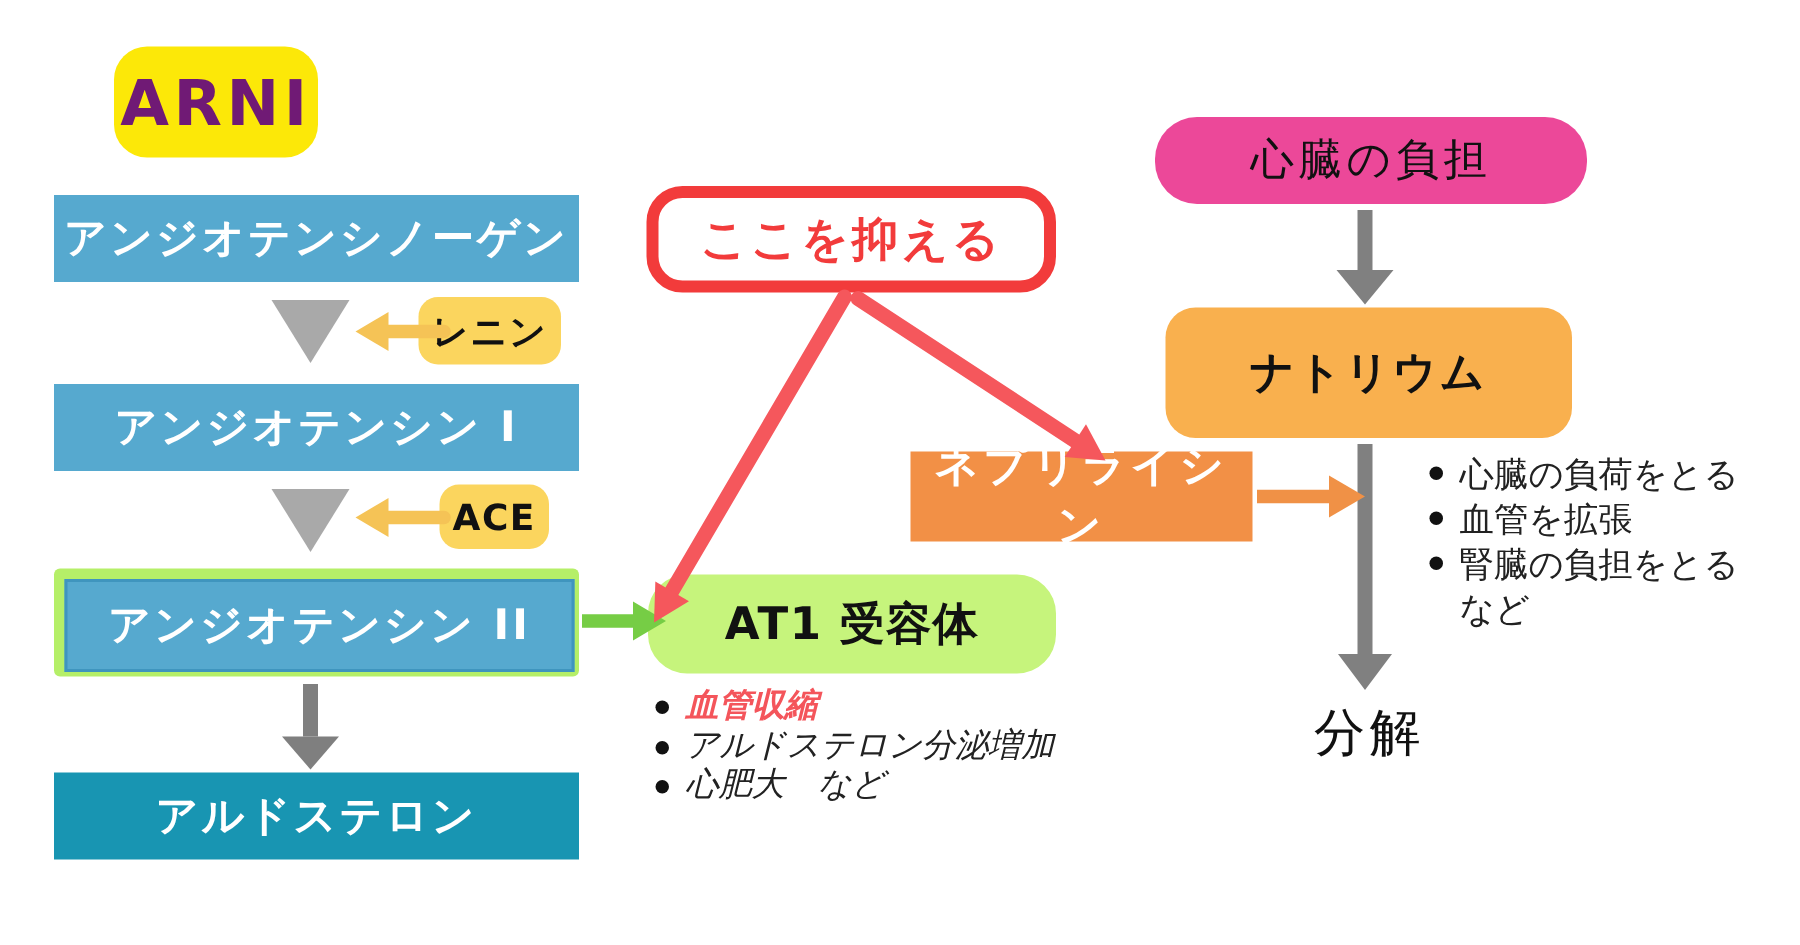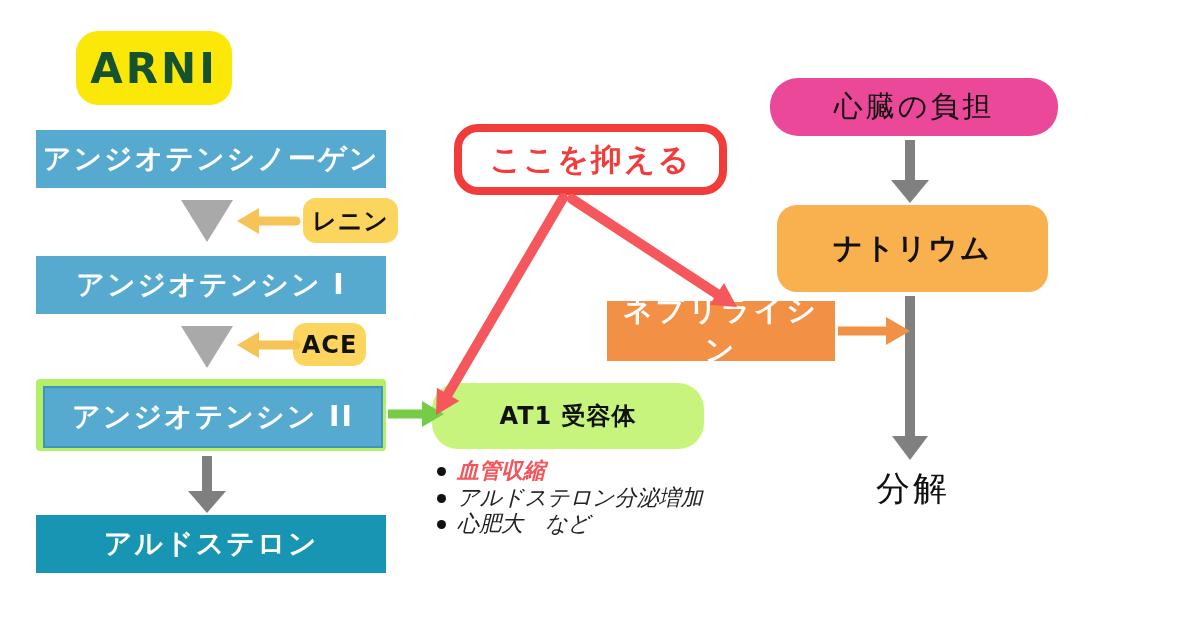--- a/index.html
+++ b/index.html
@@ -4,50 +4,50 @@
 <style>
   html,body{margin:0;padding:0;background:#ffffff;}
   .canvas{
     position:relative;width:1200px;height:630px;background:#ffffff;overflow:hidden;
     font-family:"DejaVu Sans",sans-serif;
   }
   .abs{position:absolute;box-sizing:border-box;}
   .center{display:flex;align-items:center;justify-content:center;text-align:center;}
 
   
-  .arni{left:76px;top:31px;width:156px;height:74px;background:#fce808;border-radius:22px;
-        font-size:42px;font-weight:bold;letter-spacing:3px;color:#14532d;}
+  .arni{left:76px;top:31px;width:136px;height:74px;background:#fce808;border-radius:22px;
+        font-size:42px;font-weight:bold;letter-spacing:3px;color:#701a75;}
 
   
   .bluebox{left:36px;width:350px;height:58px;background:#56a9cf;color:#fff;
            font-size:28px;font-weight:bold;letter-spacing:2px;}
   .box-agt{top:130px;}
   .box-ang1{top:256px;}
 
   
   .ang2-wrap{left:36px;top:379px;width:350px;height:72px;background:#b5ef68;border-radius:4px;padding:7px;}
   .ang2-inner{width:100%;height:100%;background:#56a9cf;border:2px solid #3f95be;color:#fff;
               font-size:28px;font-weight:bold;letter-spacing:2px;}
 
   
   .tealbox{left:36px;top:515px;width:350px;height:58px;background:#1895b2;color:#fff;
            font-size:28px;font-weight:bold;letter-spacing:2px;}
 
   
   .ybadge{background:#fbd55e;border-radius:13px;color:#111;font-weight:bold;font-size:24px;letter-spacing:1px;}
-  .renin{left:303px;top:198px;width:95px;height:45px;}
+  .renin{left:279px;top:198px;width:95px;height:45px;}
   .ace{left:293px;top:323px;width:73px;height:43px;}
 
   
-  .suppress{left:454px;top:124px;width:273px;height:71px;border:8px solid #f23b3b;border-radius:24px;
+  .suppress{left:431px;top:124px;width:273px;height:71px;border:8px solid #f23b3b;border-radius:24px;
             background:#fff;color:#f23b3b;font-size:31px;font-weight:bold;letter-spacing:2px;}
 
   
   .at1{left:432px;top:383px;width:272px;height:66px;background:#c6f47c;border-radius:26px;
-       color:#111;font-size:24px;font-weight:bold;letter-spacing:1px;}
+       color:#111;font-size:30px;font-weight:bold;letter-spacing:1px;}
 
   
   .nepri{left:607px;top:301px;width:228px;height:60px;background:#f29046;color:#fff;
          font-size:29px;font-weight:bold;letter-spacing:3px;}
 
   
   .heart{left:770px;top:78px;width:288px;height:58px;background:#ec4899;border-radius:28px;
          color:#111;font-size:29px;letter-spacing:3px;}
 
   
@@ -125,20 +125,26 @@
   </div>
 
   <div class="abs center heart">
     <span>心臓の負担</span>
   </div>
 
   <div class="abs center natri">
     <span>ナトリウム</span>
   </div>
 
+  <ul class="abs fx natri-fx">
+    <li>心臓の負荷をとる</li>
+    <li>血管を拡張</li>
+    <li>腎臓の負担をとる</li>
+    <li class="no-bullet">など</li>
+  </ul>
 
   <div class="abs bunkai">分解</div>
 
   <svg class="arrows" width="1200" height="630" viewBox="0 0 1200 630">
 
     <polygon points="181,200 233,200 207,242" fill="#a9a9a9"></polygon>
     <polygon points="181,326 233,326 207,368" fill="#a9a9a9"></polygon>
 
     <g>
       <line x1="296" y1="221" x2="258" y2="221" stroke="#f5c356" stroke-width="9" stroke-linecap="round"></line>

